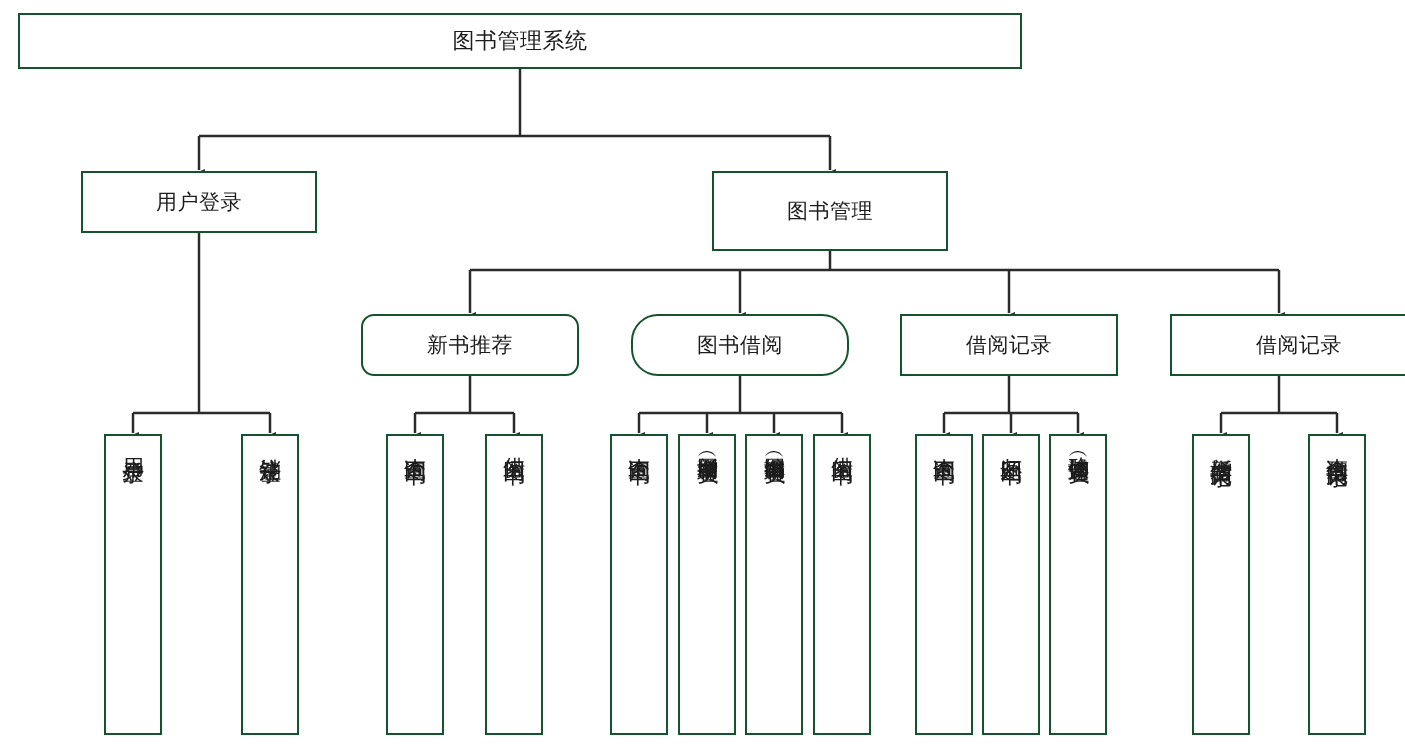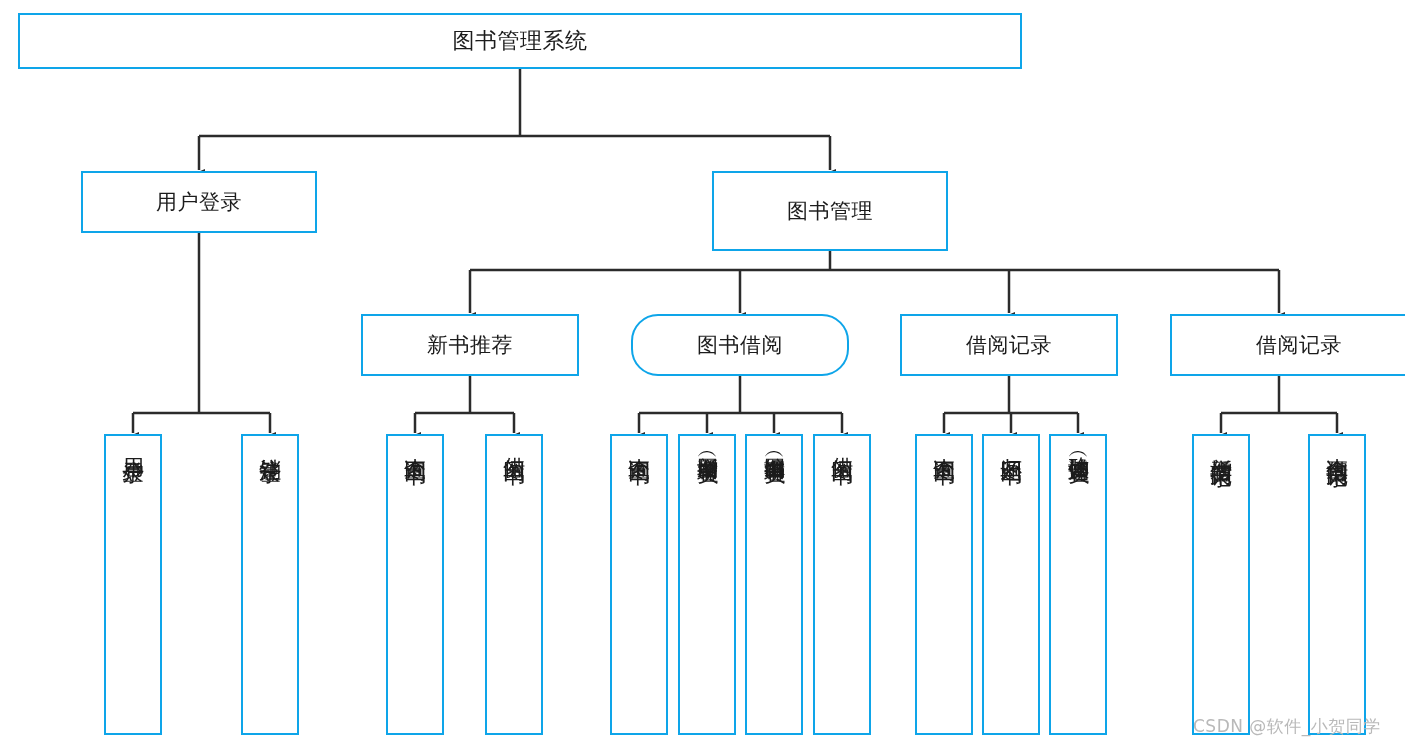--- a/index.html
+++ b/index.html
@@ -20,21 +20,21 @@
   #edges {
     position: absolute;
     left: 0;
     top: 0;
     width: 1405px;
     height: 747px;
   }
   .node {
     position: absolute;
     box-sizing: border-box;
-    border: 2px solid #0ea5e9;
+    border: 2px solid #14532d;
     background: #ffffff;
     display: flex;
     align-items: center;
     justify-content: center;
     overflow: hidden;
   }
   .node .label {
     color: #1c1c1c;
     line-height: 1.18;
     letter-spacing: 0.5px;
@@ -122,21 +122,21 @@
   <div id="node-layer">
       <div class="node horizontal root" style="left: 18px; top: 13px; width: 1004px; height: 56px;">
         <span class="label">图书管理系统</span>
       </div>
       <div class="node horizontal" style="left: 81px; top: 171px; width: 236px; height: 62px;">
         <span class="label">用户登录</span>
       </div>
       <div class="node horizontal" style="left: 712px; top: 171px; width: 236px; height: 80px;">
         <span class="label">图书管理</span>
       </div>
-      <div class="node horizontal" style="left: 361px; top: 314px; width: 218px; height: 62px;">
+      <div class="node horizontal" style="left: 361px; top: 314px; width: 218px; height: 62px; border-radius: 13px;">
         <span class="label">新书推荐</span>
       </div>
       <div class="node horizontal" style="left: 631px; top: 314px; width: 218px; height: 62px; border-radius: 27px;">
         <span class="label">图书借阅</span>
       </div>
       <div class="node horizontal" style="left: 900px; top: 314px; width: 218px; height: 62px;">
         <span class="label">借阅记录</span>
       </div>
       <div class="node horizontal" style="left: 1170px; top: 314px; width: 258px; height: 62px;">
         <span class="label">借阅记录</span>
@@ -175,14 +175,13 @@
         <span class="label">确认归还（管理员）</span>
       </div>
       <div class="node vertical" style="left: 1192px; top: 434px; width: 58px; height: 301px;">
         <span class="label">新增借阅记录</span>
       </div>
       <div class="node vertical" style="left: 1308px; top: 434px; width: 58px; height: 301px;">
         <span class="label">查询借阅记录</span>
       </div>
     </div>
 
-  <div class="watermark" style="left: 1193px; top: 715px;">CSDN @软件_小贺同学</div>
 </div>
 
 </body></html>

